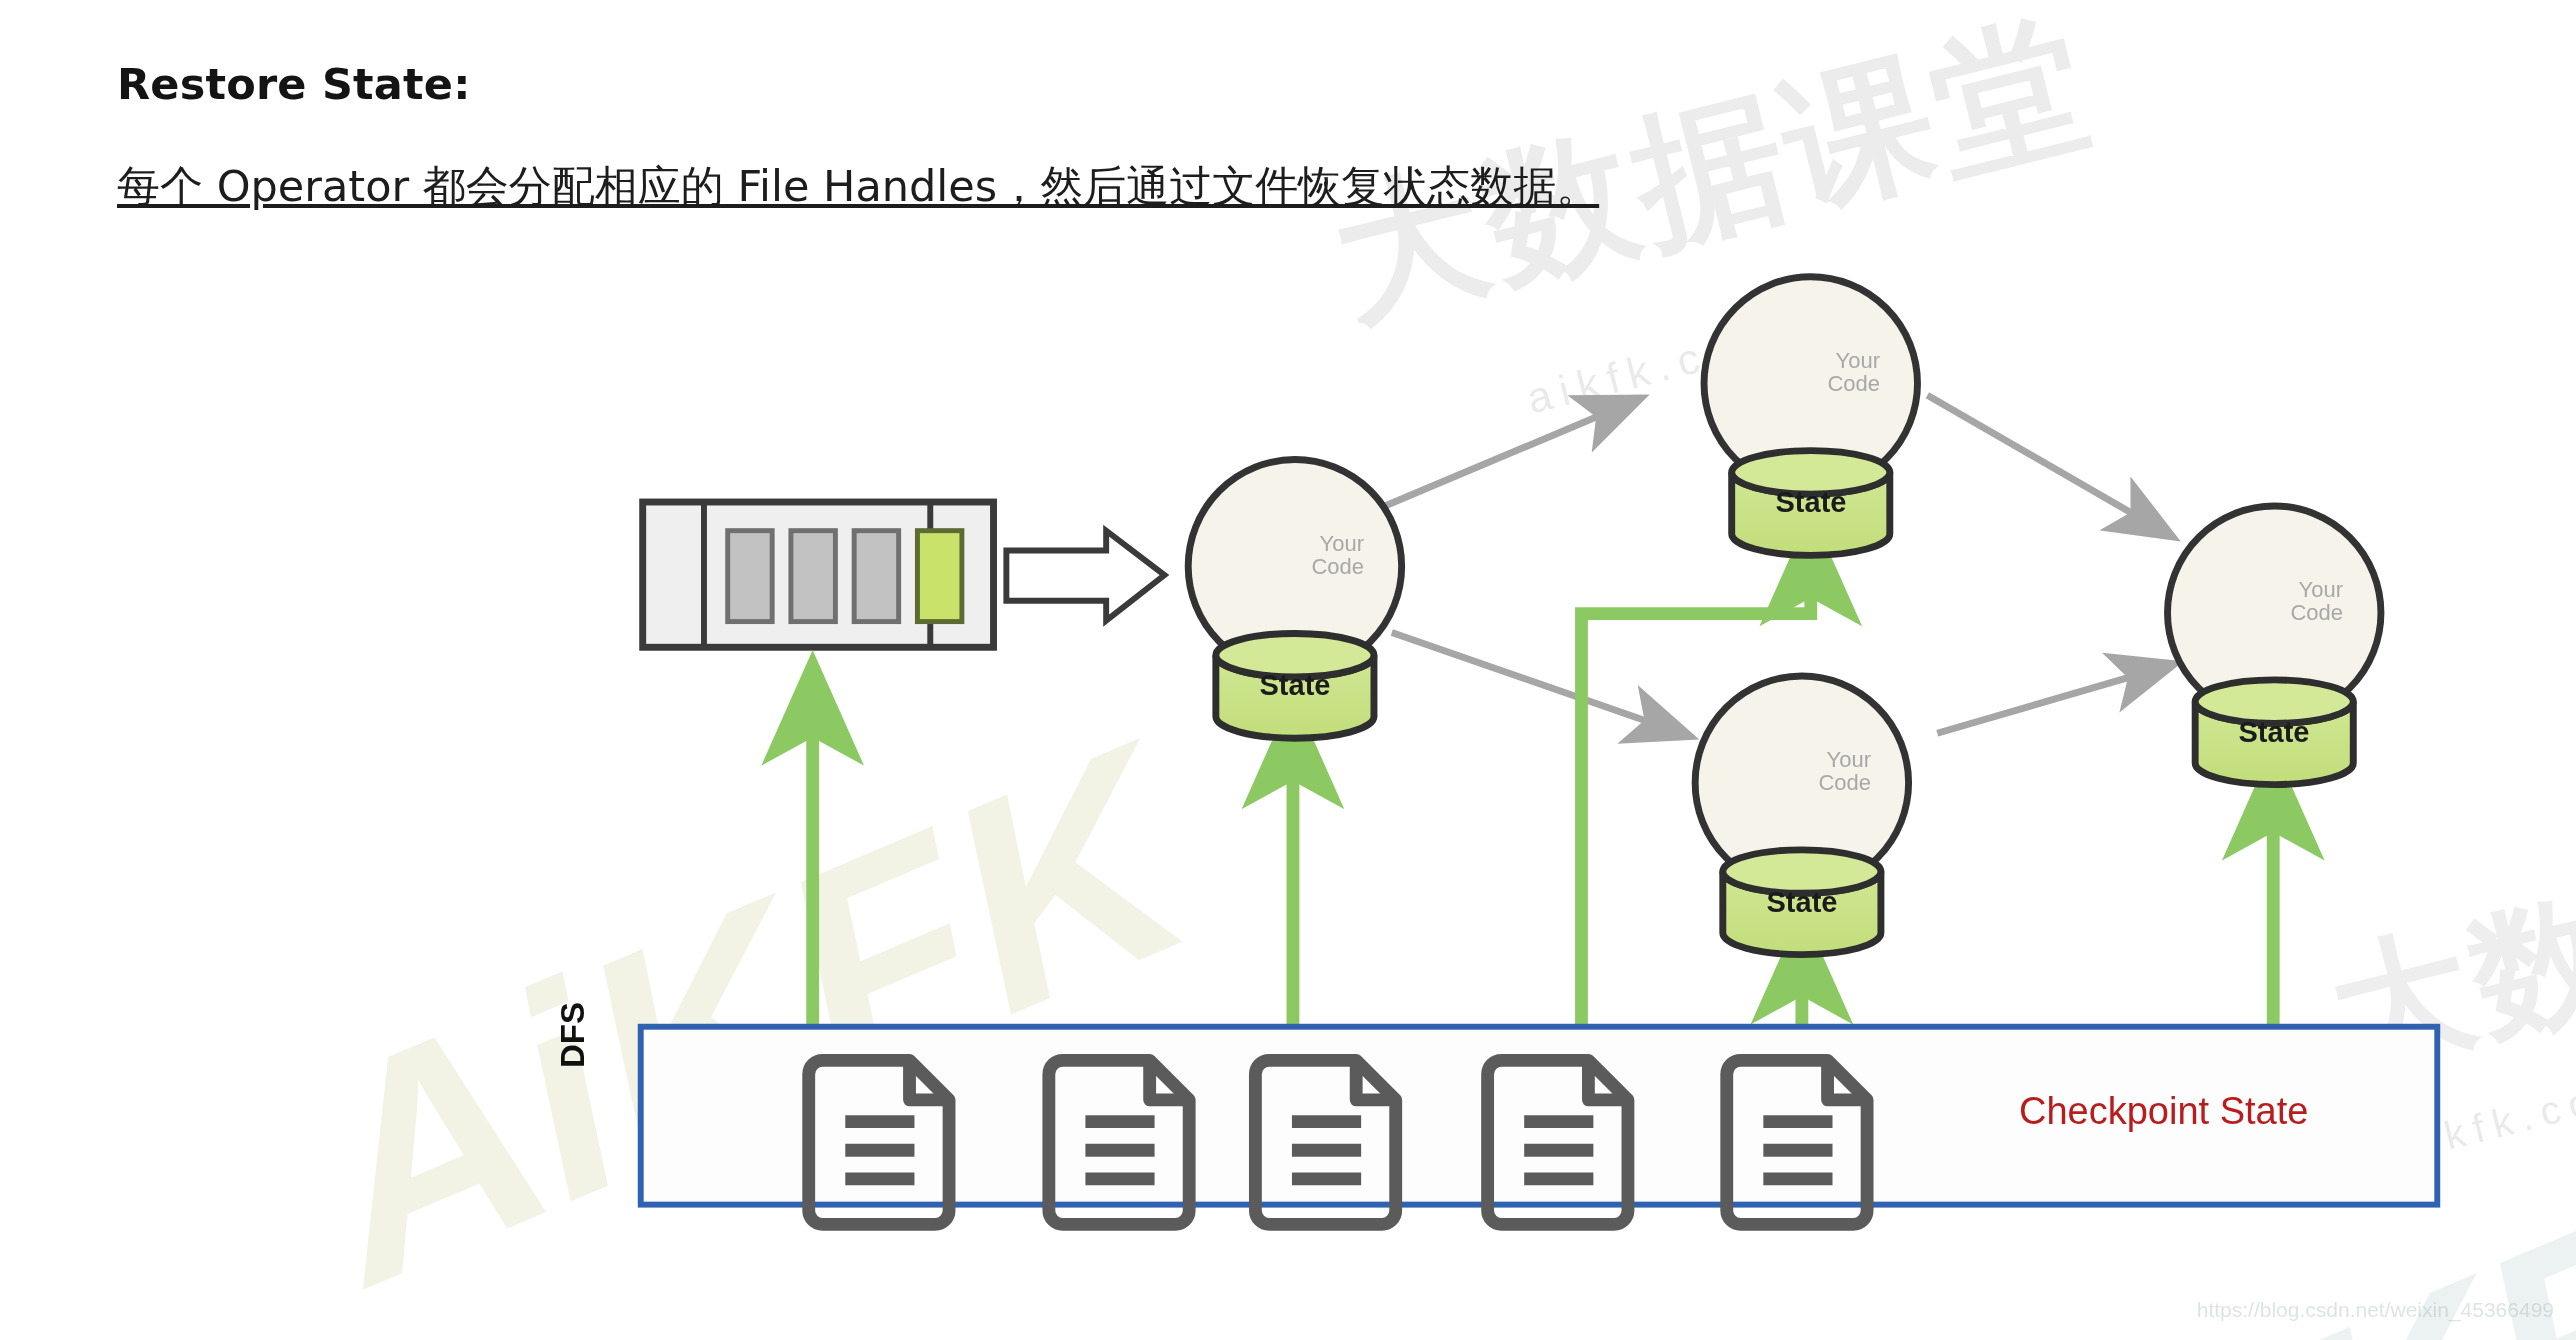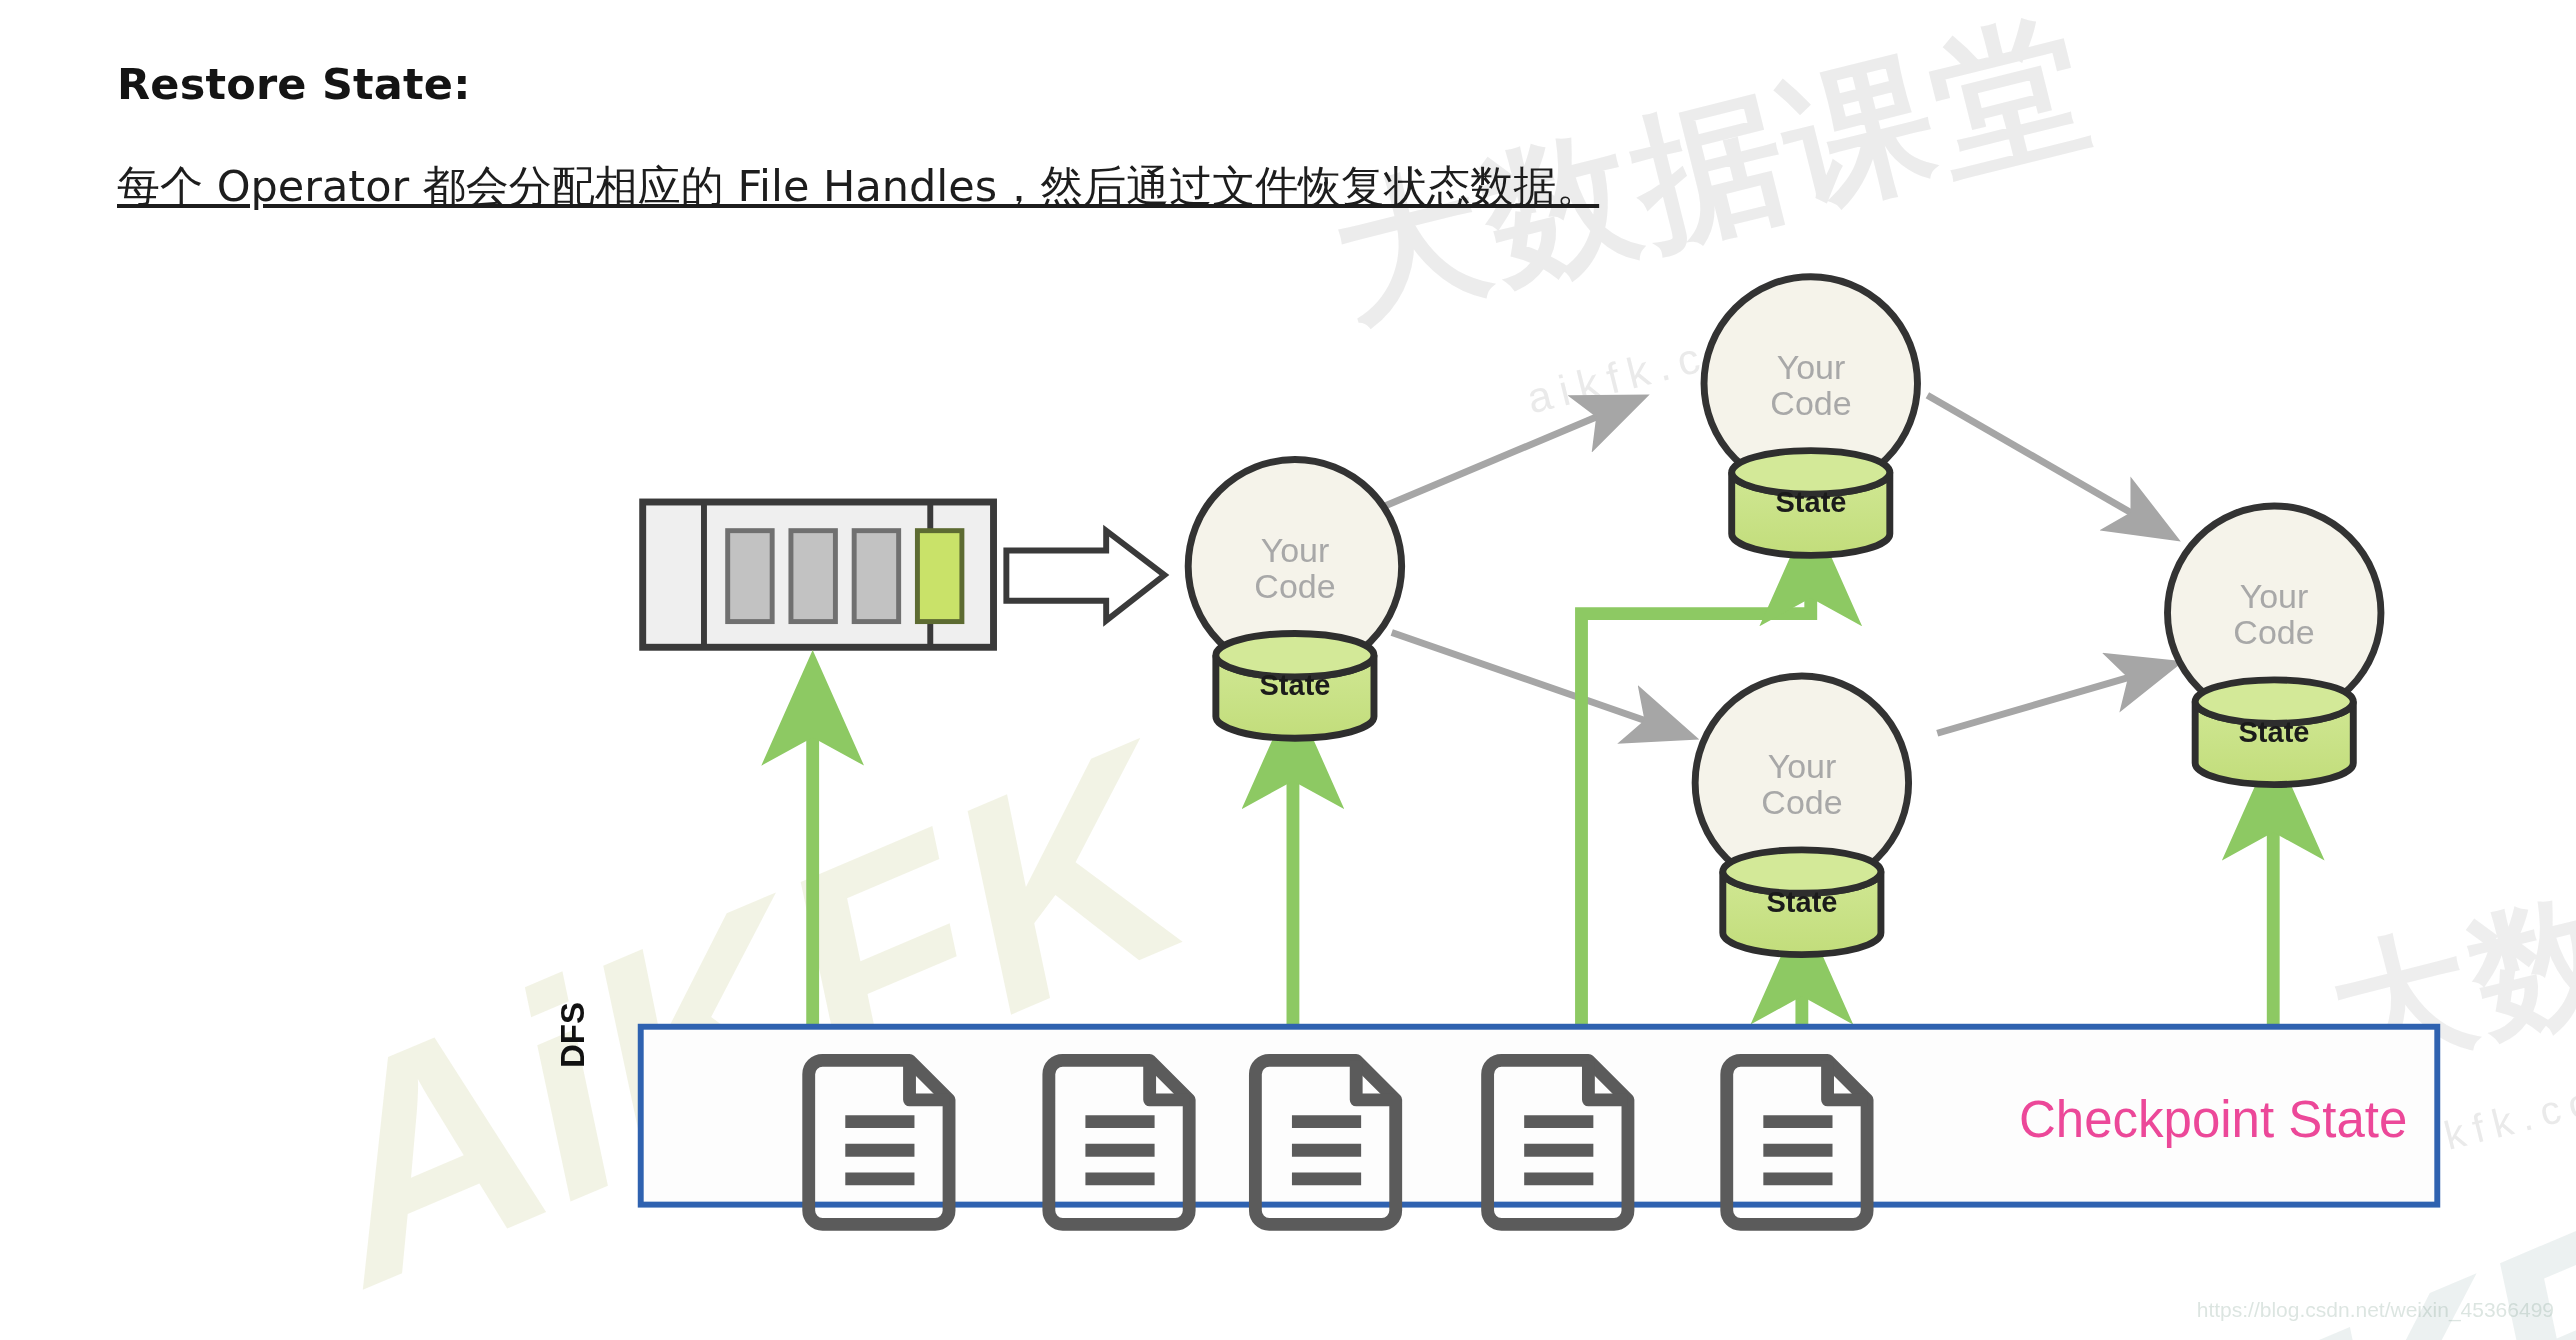--- a/index.html
+++ b/index.html
@@ -94,23 +94,23 @@
     left: 0; top: 0;
     width: 2576px;
     height: 1340px;
     z-index: 2;
   }
   #diagram > svg { display: block; }
 
   
   .node-label {
     position: absolute;
-    text-align: center;
+    text-align: right;
     color: #a8a8a8;
-    font-size: 34px;
+    font-size: 22px;
     line-height: 1.06;
     font-family: "Liberation Sans", sans-serif;
     z-index: 3;
     pointer-events: none;
     white-space: nowrap;
   }
   .state-label {
     position: absolute;
     text-align: center;
     color: #1b1b1b;
@@ -131,22 +131,22 @@
     transform: rotate(-90deg);
     transform-origin: left top;
     z-index: 3;
     font-family: "Liberation Sans", sans-serif;
     white-space: nowrap;
   }
   #checkpoint-state-label {
     position: absolute;
     left: 2019px;
     top: 1090px;
-    font-size: 51px;
-    color: #ec4899;
+    font-size: 38px;
+    color: #b91c1c;
     z-index: 3;
     font-family: "Liberation Sans", sans-serif;
     white-space: nowrap;
   }
 </style>
 </head>
 <body>
 
 <div id="watermark-layer">
   <div class="wm-cn" style="left:1315px; top:168px; font-size:148px; transform:rotate(-14deg); transform-origin:left top;">大数据课堂</div>

